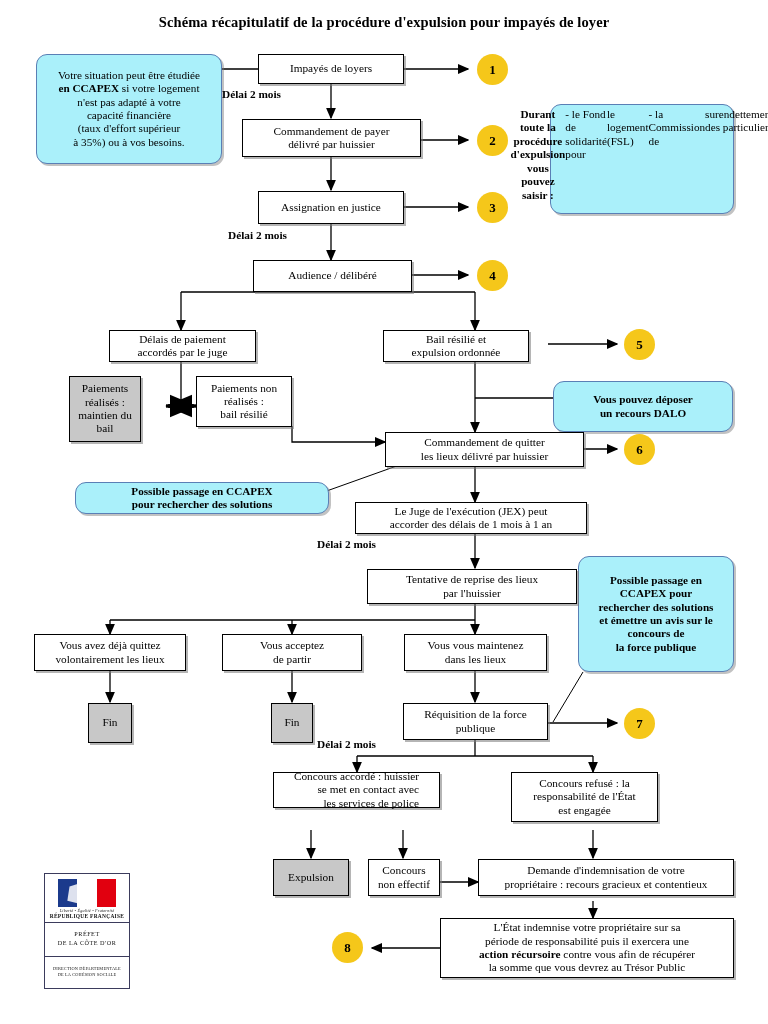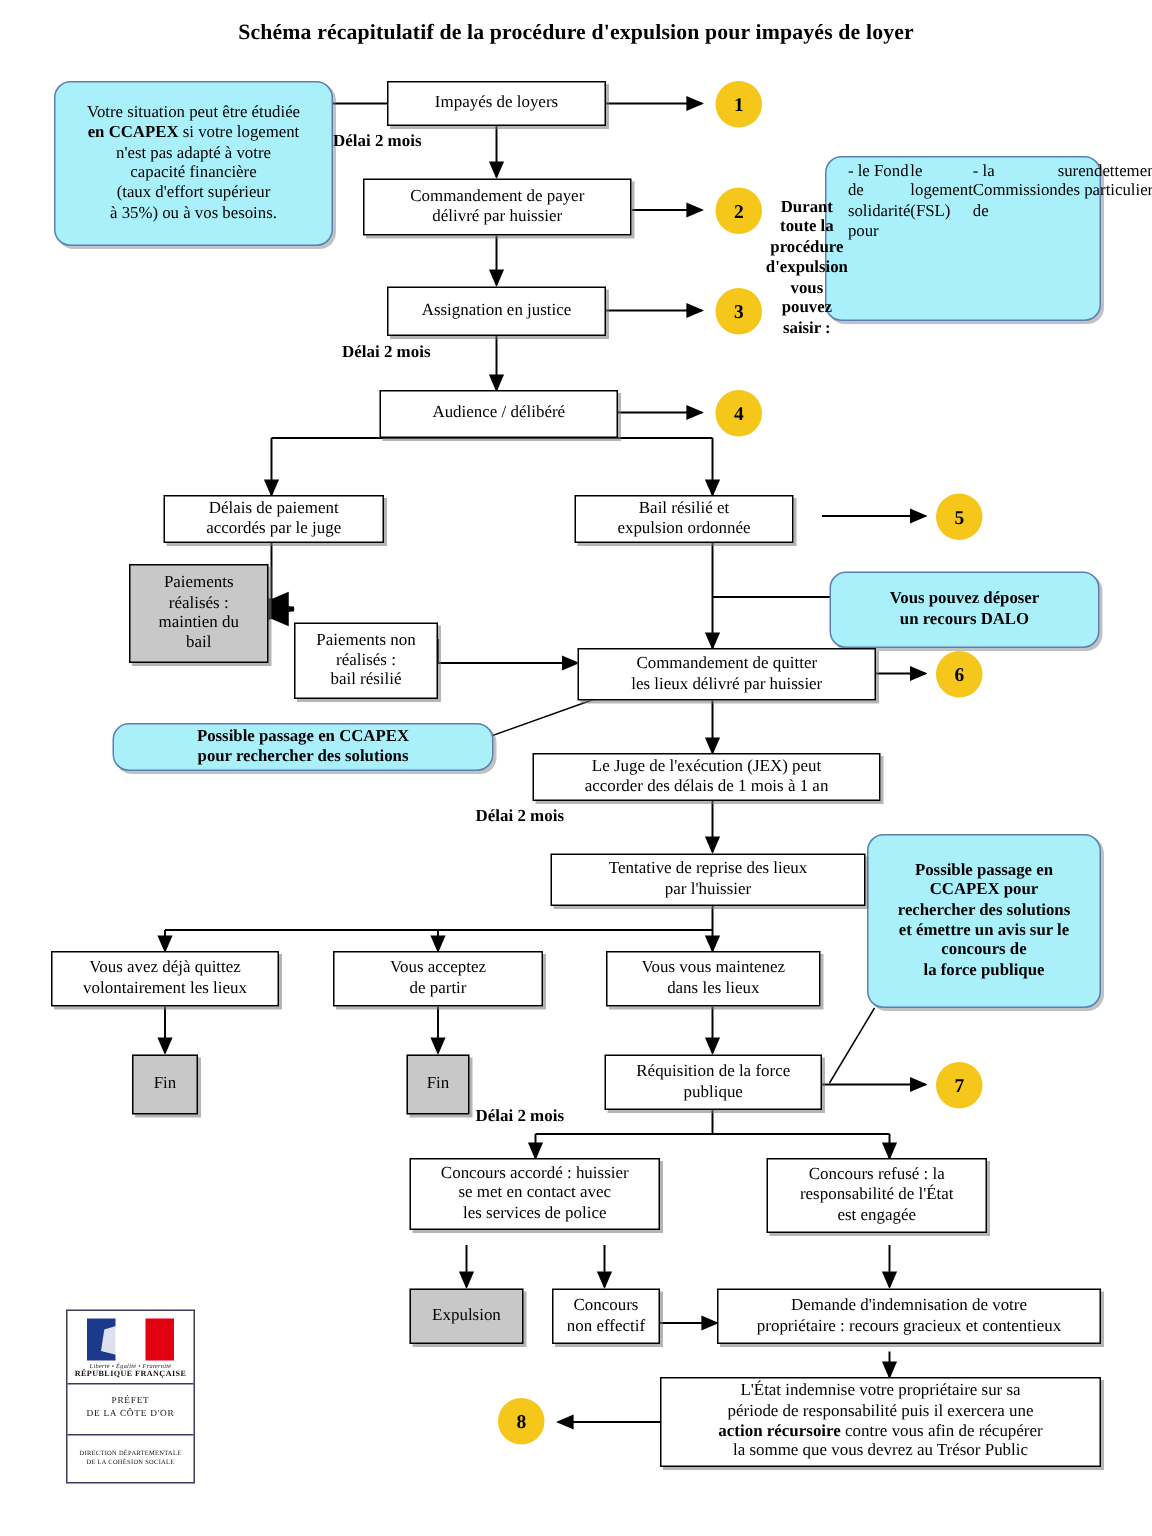--- a/index.html
+++ b/index.html
@@ -64,21 +64,21 @@
   .flag{display:flex;width:58px;height:28px;margin:2px auto 1px;}
   .flag .b{flex:1;background:#1b3a8c;position:relative;}
   .flag .w{flex:1;background:#fff;}
   .flag .r{flex:1;background:#e1000f;}
   .flag .face{position:absolute;right:-12px;top:3px;width:22px;height:22px;
     background:#fff;clip-path:polygon(10% 20%,75% 0%,100% 45%,60% 100%,0% 85%);opacity:.85;}
   .devise{font-size:4.2px;letter-spacing:.2px;font-style:italic;color:#222;}
   .rf{font-size:5.4px;font-weight:bold;letter-spacing:.3px;color:#111;}
   .prefet{font-size:6.2px;letter-spacing:.5px;color:#111;text-align:center;line-height:1.45;}
   .ddcs{font-size:4.3px;letter-spacing:.2px;color:#111;text-align:center;line-height:1.5;}
-  .b-em{font-weight:bold;margin-top:24px;}
+  .b-em{font-weight:bold;}
 </style>
 </head>
 <body>
 
 <div id="canvas">
 
   <div class="title">Schéma récapitulatif de la procédure d'expulsion pour impayés de loyer</div>
 
   <svg id="wires" viewBox="0 0 768 1024">
     <defs>
@@ -211,26 +211,26 @@
   <div class="box" style="left:258px;top:191px;width:146px;height:33px;">Assignation en justice</div>
 
   <div class="box" style="left:109px;top:330px;width:147px;height:32px;white-space:pre-line;">Délais de paiement
 accordés par le juge</div>
 
   <div class="box" style="left:253px;top:260px;width:159px;height:32px;">Audience / délibéré</div>
 
   <div class="box" style="left:383px;top:330px;width:146px;height:32px;white-space:pre-line;">Bail résilié et
 expulsion ordonnée</div>
 
-  <div class="box grey" style="left:86px;top:376px;width:93px;height:66px;white-space:pre-line;">Paiements
+  <div class="box grey" style="left:69px;top:376px;width:72px;height:66px;white-space:pre-line;">Paiements
 réalisés :
 maintien du
 bail</div>
 
-  <div class="box" style="left:196px;top:376px;width:96px;height:51px;white-space:pre-line;margin-top:39px;">Paiements non
+  <div class="box" style="left:196px;top:376px;width:96px;height:51px;white-space:pre-line;">Paiements non
 réalisés :
 bail résilié</div>
 
   <div class="box" style="left:385px;top:432px;width:199px;height:35px;white-space:pre-line;">Commandement de quitter
 les lieux délivré par huissier</div>
 
   <div class="box" style="left:355px;top:502px;width:232px;height:32px;white-space:pre-line;">Le Juge de l'exécution (JEX) peut
 accorder des délais de 1 mois à 1 an</div>
 
   <div class="box" style="left:367px;top:569px;width:210px;height:35px;white-space:pre-line;">Tentative de reprise des lieux
@@ -245,21 +245,21 @@
   <div class="box" style="left:404px;top:634px;width:143px;height:37px;white-space:pre-line;">Vous vous maintenez
 dans les lieux</div>
 
   <div class="box grey" style="left:88px;top:703px;width:44px;height:40px;">Fin</div>
 
   <div class="box grey" style="left:271px;top:703px;width:42px;height:40px;">Fin</div>
 
   <div class="box" style="left:403px;top:703px;width:145px;height:37px;white-space:pre-line;">Réquisition de la force
 publique</div>
 
-  <div class="box" style="left:273px;top:772px;width:167px;height:48px;white-space:pre-line;">Concours accordé : huissier
+  <div class="box" style="left:273px;top:772px;width:167px;height:36px;white-space:pre-line;text-align:right;">Concours accordé : huissier
 se met en contact avec
 les services de police</div>
 
   <div class="box" style="left:511px;top:772px;width:147px;height:50px;white-space:pre-line;">Concours refusé : la
 responsabilité de l'État
 est engagée</div>
 
   <div class="box grey" style="left:273px;top:859px;width:76px;height:37px;">Expulsion</div>
 
   <div class="box" style="left:368px;top:859px;width:72px;height:37px;white-space:pre-line;">Concours

